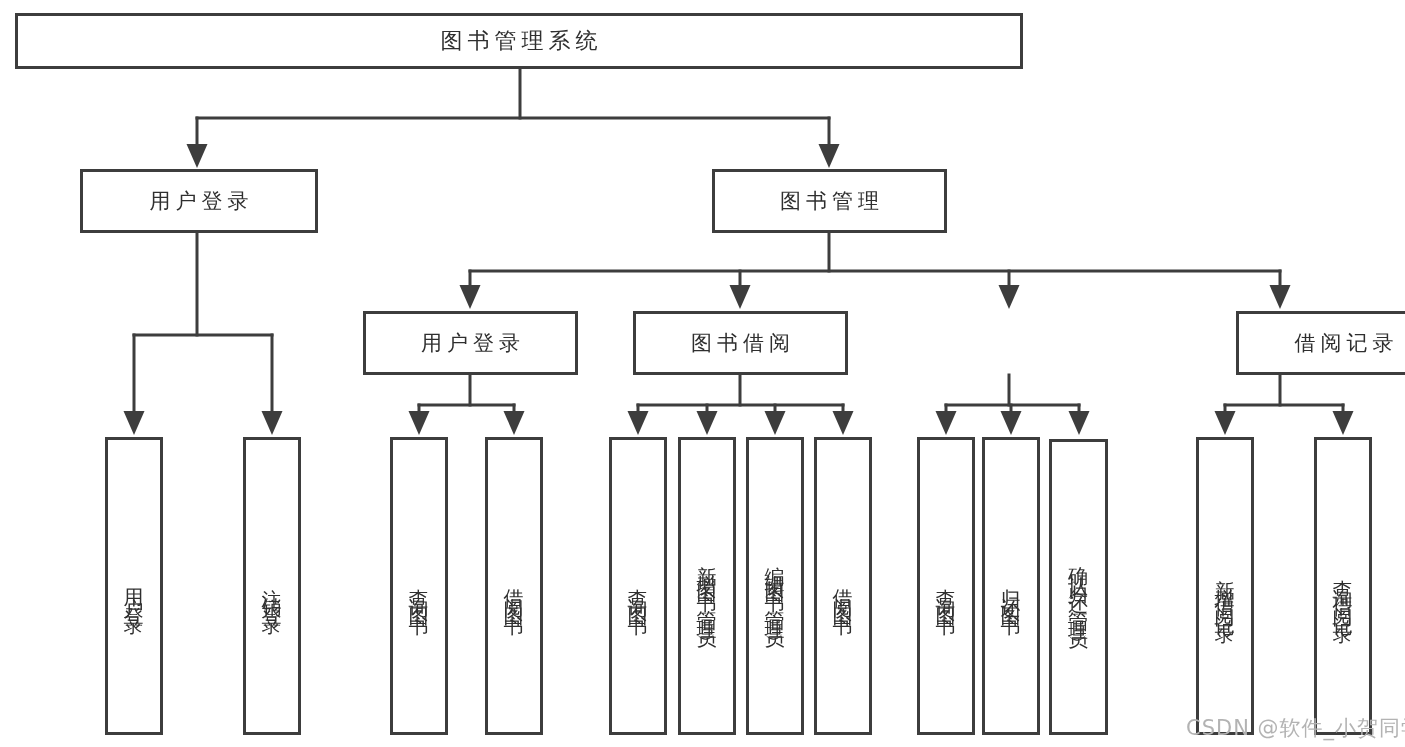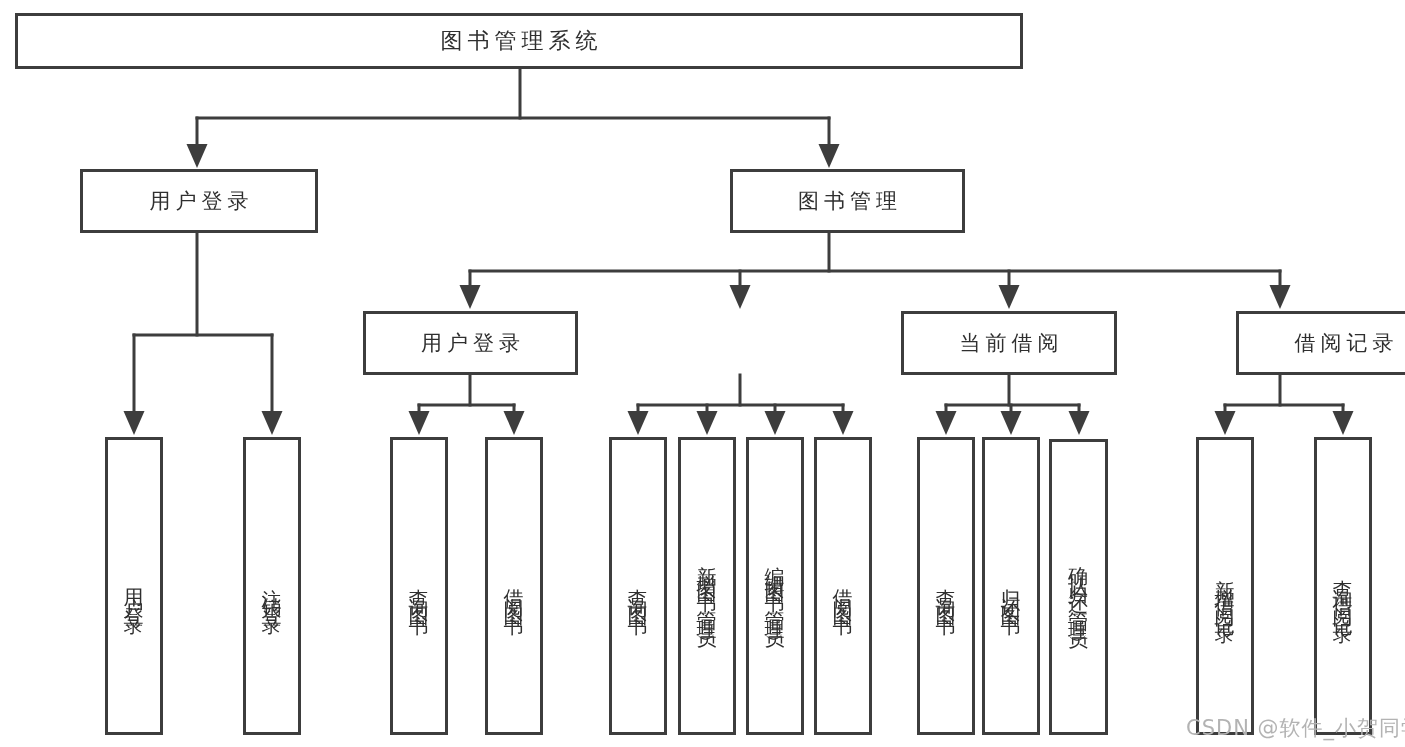--- a/index.html
+++ b/index.html
@@ -134,24 +134,24 @@
       <line x1="1225" y1="405" x2="1225" y2="413"></line>
       <polygon points="1214.5,411 1235.5,411 1225,435"></polygon>
       <line x1="1343" y1="405" x2="1343" y2="413"></line>
       <polygon points="1332.5,411 1353.5,411 1343,435"></polygon>
     </g>
   </svg>
 
   <div class="node h root-box" style="left:15px; top:13px; width:1008px; height:56px;">图书管理系统</div>
 
   <div class="node h" style="left:80px; top:169px; width:238px; height:64px;">用户登录</div>
-  <div class="node h" style="left:712px; top:169px; width:235px; height:64px;margin-left:18px;">图书管理</div>
+  <div class="node h" style="left:712px; top:169px; width:235px; height:64px;">图书管理</div>
 
   <div class="node h" style="left:363px; top:311px; width:215px; height:64px;">用户登录</div>
-  <div class="node h" style="left:901px; top:311px; width:216px; height:64px;">当前借阅</div>
+  <div class="node h" style="left:633px; top:311px; width:215px; height:64px;">图书借阅</div>
   <div class="node h" style="left:1236px; top:311px; width:216px; height:64px;">借阅记录</div>
 
   <div class="node v" style="left:105px; top:437px; width:58px; height:298px;">用户登录</div>
   <div class="node v" style="left:243px; top:437px; width:58px; height:298px;">注销登录</div>
 
   <div class="node v" style="left:390px; top:437px; width:58px; height:298px;">查询图书</div>
   <div class="node v" style="left:485px; top:437px; width:58px; height:298px;">借阅图书</div>
 
   <div class="node v" style="left:609px; top:437px; width:58px; height:298px;">查询图书</div>
   <div class="node v" style="left:678px; top:437px; width:58px; height:298px;">新增图书（管理员）</div>

